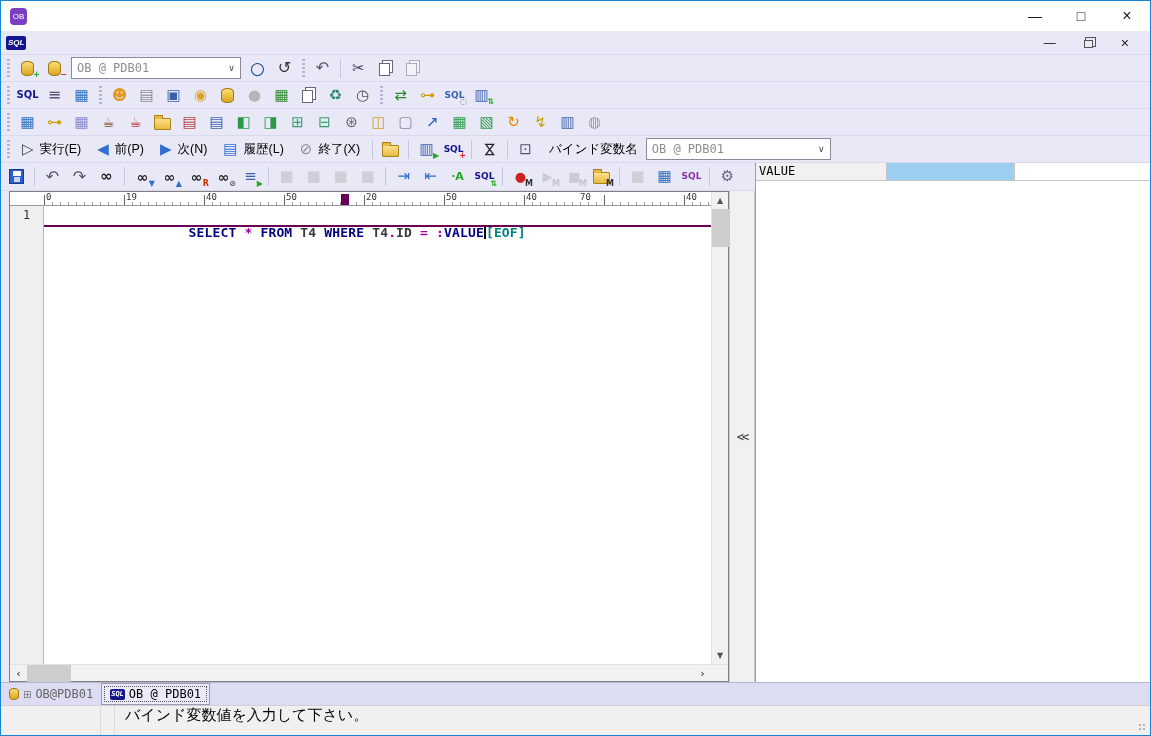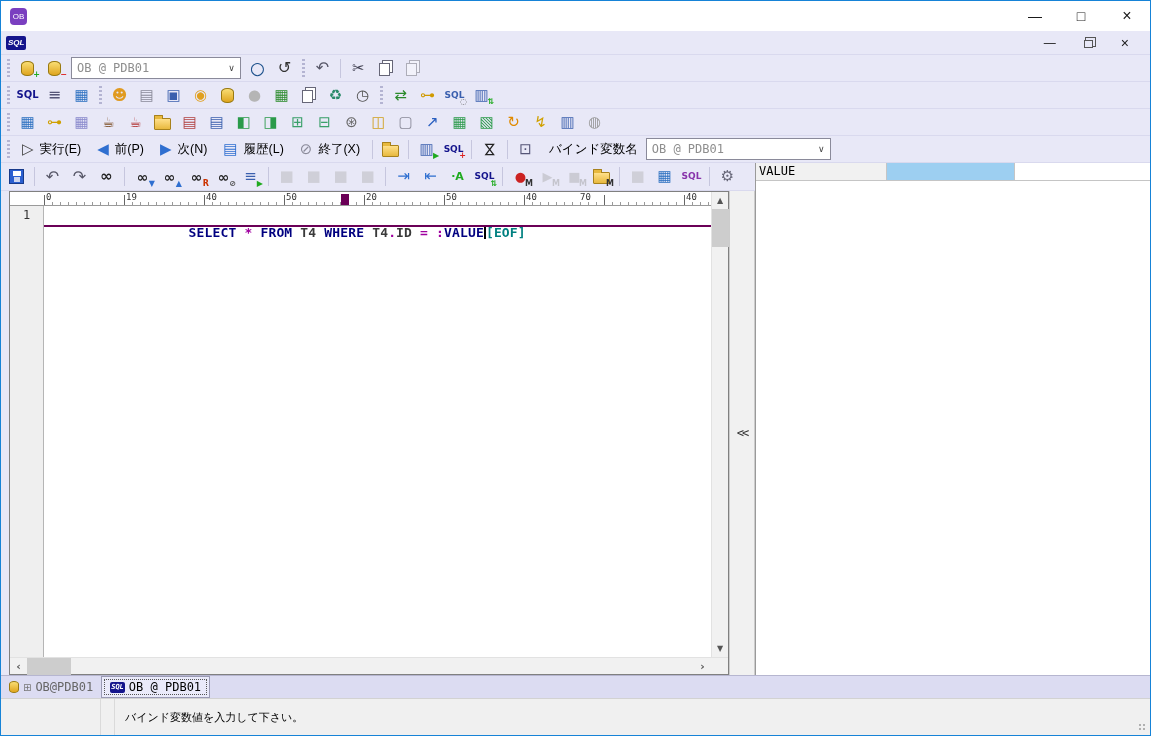--- a/index.html
+++ b/index.html
@@ -88,21 +88,21 @@
   .bname{background:#f1f1f1;font-family:"DejaVu Sans Mono",monospace;font-size:12px}
   .bval{background:#9dcff1}
   .btype{background:#fff}
 
   
   .tabrow{height:23px;flex:0 0 auto;background:#dcdcf2;border-top:1px solid #b6b6d0;display:flex;align-items:stretch}
   .tab{display:flex;align-items:center;gap:4px;padding:0 8px;font-family:"DejaVu Sans Mono",monospace;font-size:12px;color:#666;border:none;background:transparent}
   .tab.active{background:#eaeafa;border:1px solid #9a9ab4;outline:1px dotted #555;outline-offset:-4px;color:#000}
   .tab .sql-logo{font-size:7px;padding:2px 1px}
   .tab .tree{font-size:10px;color:#777;font-family:"DejaVu Sans",sans-serif}
-  .statusbar{height:37px;flex:0 0 auto;background:#f0f0f0;border-top:1px solid #d2d2d2;display:flex;align-items:center;font-size:11px;position:relative}
+  .statusbar{height:30px;flex:0 0 auto;background:#f0f0f0;border-top:1px solid #d2d2d2;display:flex;align-items:flex-start;font-size:15px;position:relative}
   .sp1{width:100px;height:100%;border-right:1px solid #dadada;flex:0 0 auto}
   .sp2{width:14px;height:100%;border-right:1px solid #dadada;flex:0 0 auto}
   .smsg{padding-left:10px;white-space:nowrap}
   .sgrip{position:absolute;right:3px;bottom:3px;width:9px;height:9px;
     background-image:radial-gradient(circle,#b0b0b0 1px,transparent 1.3px);background-size:4px 4px}
 </style>
 </head>
 <body>
 
 <div class="window">

